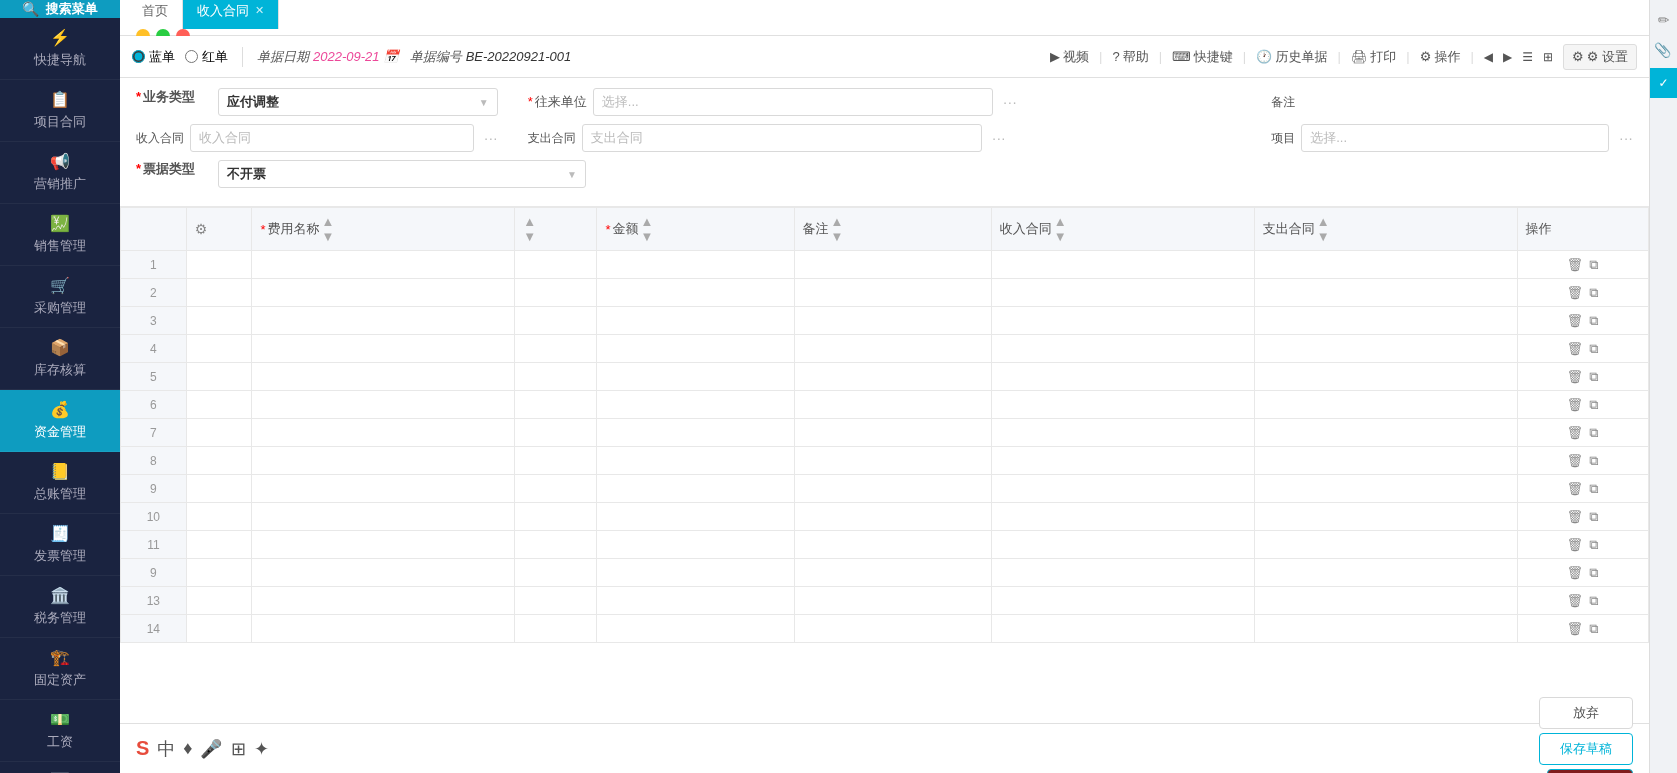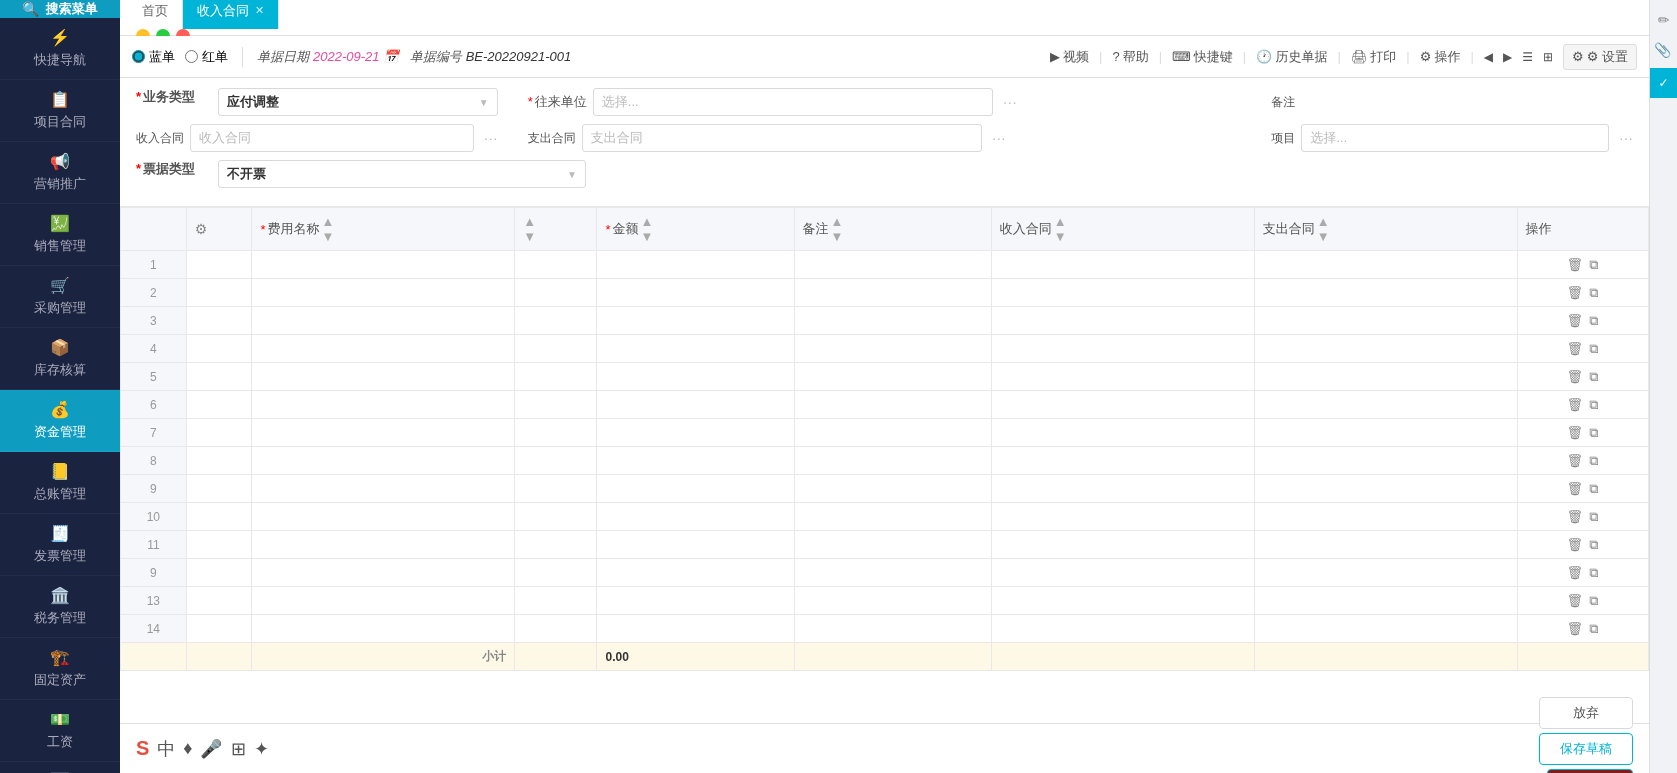--- a/index.html
+++ b/index.html
@@ -581,31 +581,20 @@
       <td class="col-remark"></td>
       <td class="col-income-contract"></td>
       <td class="col-expense-contract"></td>
       <td class="col-action">
         <div class="action-icons">
           <span class="action-icon">🗑</span>
           <span class="action-icon">⧉</span>
         </div>
       </td>
     </tr>
-          <tr class="subtotal">
-    <td class="col-num" style="background:#fef9e7;"></td>
-    <td class="col-settings" style="background:#fef9e7;"></td>
-    <td class="col-expense" style="background:#fef9e7; color:#888; text-align:right;">小计</td>
-    <td class="col-sort" style="background:#fef9e7;"></td>
-    <td class="col-amount" style="background:#fef9e7; font-weight:bold; color:#333;">0.00</td>
-    <td class="col-remark" style="background:#fef9e7;"></td>
-    <td class="col-income-contract" style="background:#fef9e7;"></td>
-    <td class="col-expense-contract" style="background:#fef9e7;"></td>
-    <td class="col-action" style="background:#fef9e7;"></td>
-  </tr>
         </tbody>
     </table>
   </div>
 
   <div class="footer">
     <div class="footer-icons">
       <span class="footer-icon" style="color:#e74c3c; font-weight:bold; font-size:20px;">S</span>
       <span class="footer-icon">中</span>
       <span class="footer-icon">♦</span>
       <span class="footer-icon">🎤</span>

